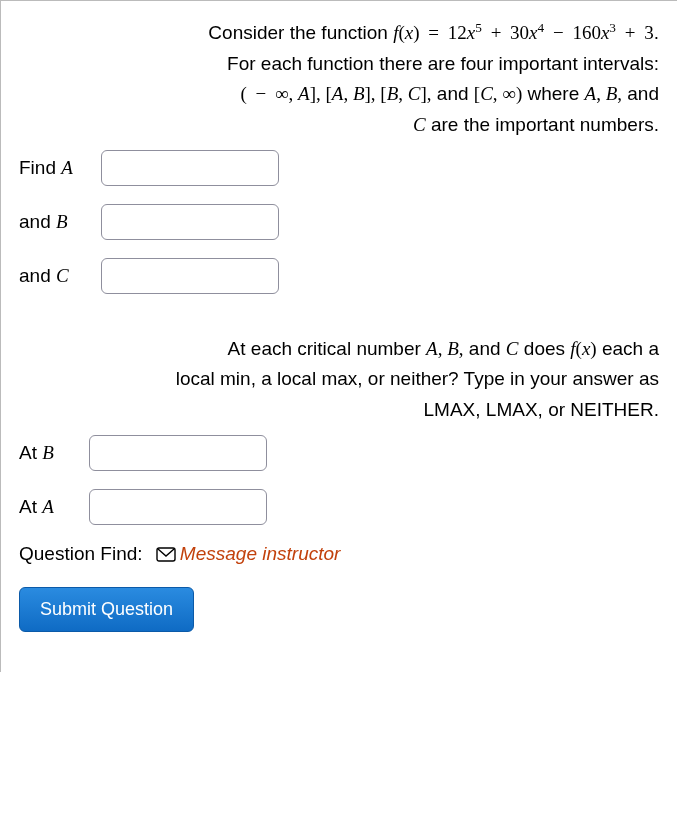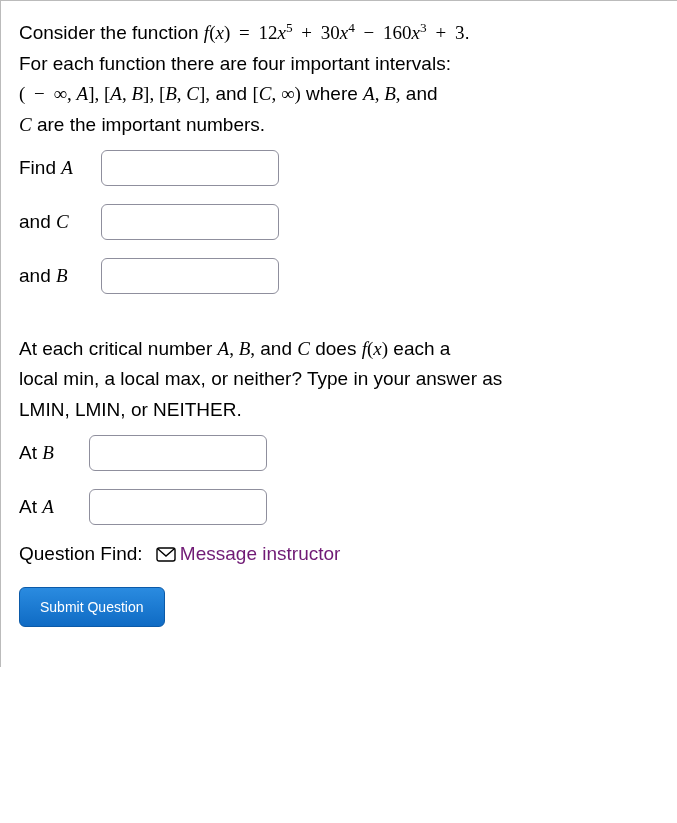--- a/index.html
+++ b/index.html
@@ -13,20 +13,21 @@
       width: 677px;
     }
     .outer-border {
       border-top: 1px solid #bbb;
       border-left: 1px solid #bbb;
       padding: 16px 18px 40px 18px;
     }
     .question-text {
       line-height: 1.6;
       margin-bottom: 10px;
+      text-align: right;
     }
     .math {
       font-family: Georgia, 'Times New Roman', serif;
       font-style: italic;
     }
     .math .paren { font-style: normal; }
     .math .num { font-style: normal; }
     .math .op { font-style: normal; padding: 0 4px; }
     .math sup { font-style: normal; font-size: 0.7em; }
     .input-row {
@@ -48,38 +49,39 @@
       padding: 4px 8px;
       font-size: 16px;
     }
     .section-gap { height: 22px; }
     .help-row {
       margin-top: 16px;
       margin-bottom: 22px;
       font-size: 19px;
     }
     .help-link {
-      color: #701a75;
+      color: #c2410c;
       text-decoration: none;
       cursor: pointer;
+      font-style: italic;
     }
     .envelope-icon {
       display: inline-block;
       vertical-align: -2px;
       margin: 0 4px 0 8px;
     }
     .envelope-icon svg { display: block; }
     .submit-button {
       background: #1477d4;
       background: linear-gradient(#2a8be0, #0f6bc4);
       color: #fff;
       border: 1px solid #0b5aa8;
       border-radius: 6px;
       padding: 11px 20px;
-      font-size: 14px;
+      font-size: 18px;
       cursor: pointer;
     }
   </style>
 </head>
 <body>
 
 <div class="outer-border">
 
   <div class="question-text">
     <span>Consider the function </span><span class="math"><span>f</span><span class="paren">(</span><span>x</span><span class="paren">)</span><span class="op"> = </span><span class="num">12</span><span>x</span><sup>5</sup><span class="op"> + </span><span class="num">30</span><span>x</span><sup>4</sup><span class="op"> − </span><span class="num">160</span><span>x</span><sup>3</sup><span class="op"> + </span><span class="num">3</span></span><span>.</span><br>
@@ -87,35 +89,35 @@
     <span class="math"><span class="paren">(</span><span class="op"> − </span><span class="num">∞</span><span class="paren">, </span><span>A</span><span class="paren">], [</span><span>A</span><span class="paren">, </span><span>B</span><span class="paren">], [</span><span>B</span><span class="paren">, </span><span>C</span><span class="paren">],</span></span> and <span class="math"><span class="paren">[</span><span>C</span><span class="paren">, </span><span class="num">∞</span><span class="paren">)</span></span><span> where </span><span class="math"><span>A</span><span class="paren">, </span><span>B</span><span class="paren">,</span></span><span> and </span><br>
     <span class="math">C</span><span> are the important numbers.</span>
   </div>
 
   <div class="input-row">
     <div class="input-label"><span>Find </span><span class="math">A</span></div>
     <input type="text" class="answer-input" style="">
   </div>
 
   <div class="input-row">
-    <div class="input-label"><span>and </span><span class="math">C</span></div>
+    <div class="input-label"><span>and </span><span class="math">B</span></div>
     <input type="text" class="answer-input" style="">
   </div>
 
   <div class="input-row">
-    <div class="input-label"><span>and </span><span class="math">B</span></div>
+    <div class="input-label"><span>and </span><span class="math">C</span></div>
     <input type="text" class="answer-input" style="">
   </div>
 
   <div class="section-gap"></div>
 
   <div class="question-text">
     <span>At each critical number </span><span class="math"><span>A</span><span class="paren">, </span><span>B</span><span class="paren">,</span></span><span> and </span><span class="math">C</span><span> does </span><span class="math"><span>f</span><span class="paren">(</span><span>x</span><span class="paren">)</span></span><span> each a</span><br>
     <span>local min, a local max, or neither? Type in your answer as</span><br>
-    <span>LMIN, LMIN, or NEITHER.</span>
+    <span>LMAX, LMAX, or NEITHER.</span>
   </div>
 
   <div class="input-row">
     <div class="input-label" style="min-width:50px"><span>At </span><span class="math">B</span></div>
     <input type="text" class="answer-input" style="">
   </div>
 
   <div class="input-row">
     <div class="input-label" style="min-width:50px"><span>At </span><span class="math">A</span></div>
     <input type="text" class="answer-input" style="">

